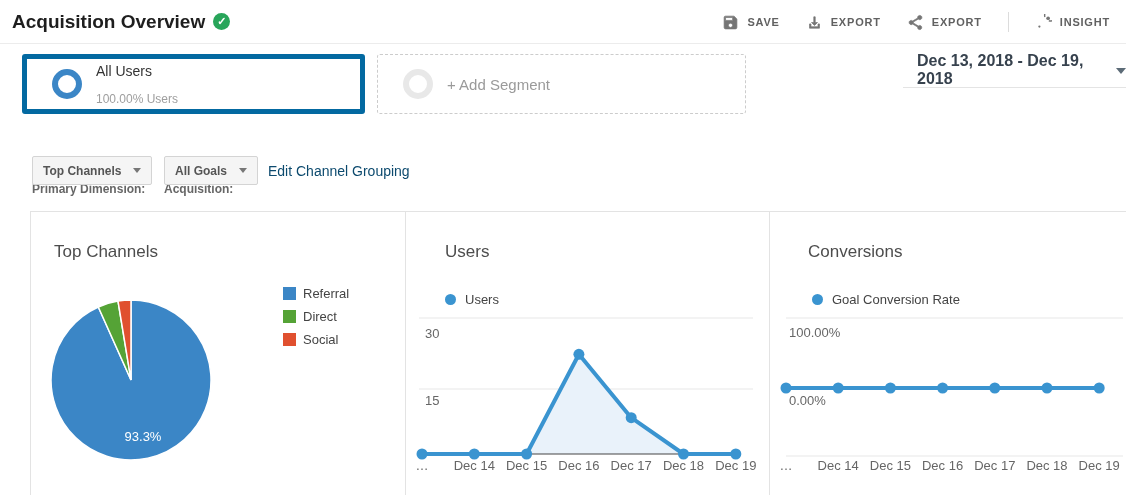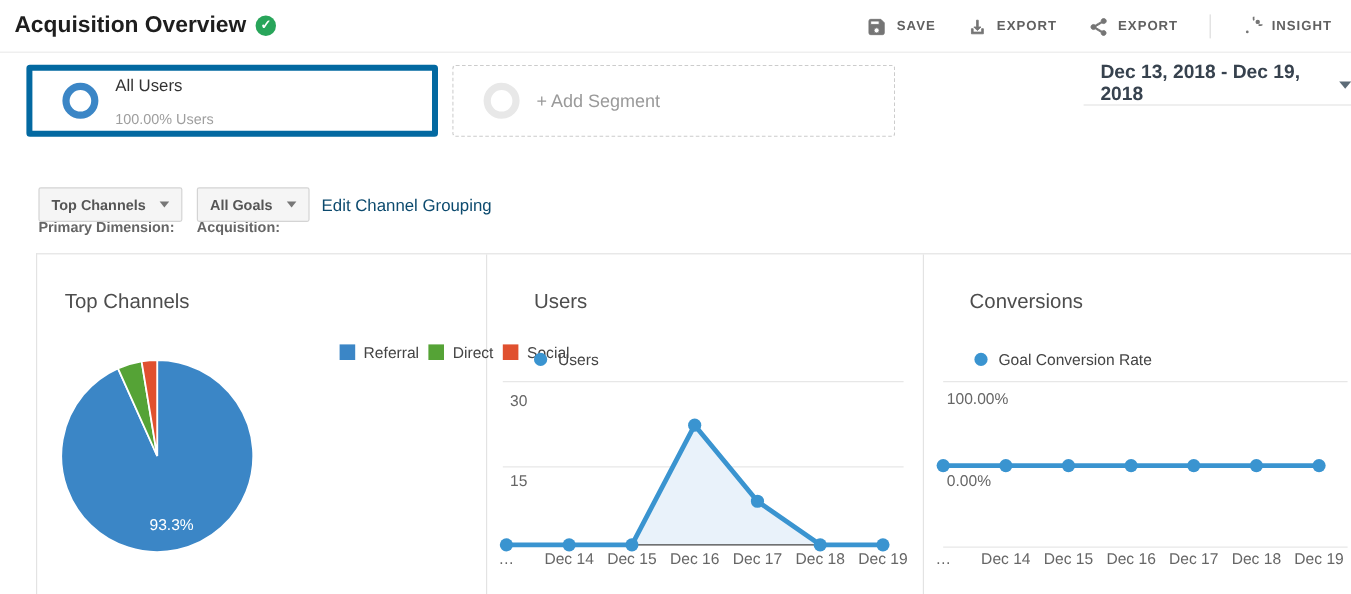--- a/index.html
+++ b/index.html
@@ -74,21 +74,21 @@
   .panels{
     position:absolute; left:30px; top:211px; width:1096px; height:284px;
     border-top:1px solid #e3e3e3; border-left:1px solid #e3e3e3; background:#fff;
   }
   .v-divider{ position:absolute; top:0; bottom:0; width:1px; background:#e3e3e3; }
   .panel{ position:absolute; top:0; bottom:0; }
   .panel-title{ position:absolute; top:30px; font-size:17px; color:#4d4d4d; }
   .legend-row{ position:absolute; display:flex; align-items:center; gap:9px; }
   .legend-dot{ width:11px; height:11px; border-radius:50%; }
   .legend-text{ font-size:13px; color:#444; }
-  .pie-legend{ position:absolute; left:252px; top:74px; display:flex; flex-direction:row; gap:8px;align-items:flex-end; }
+  .pie-legend{ position:absolute; left:252px; top:74px; display:flex; flex-direction:column; gap:8px; }
   .legend-item{ display:flex; align-items:center; gap:7px; }
   .swatch{ width:13px; height:13px; }
 </style>
 </head>
 <body>
 
 <div class="app-header">
   <span class="page-title">Acquisition Overview</span>
   <span class="title-badge">✓</span>
 

